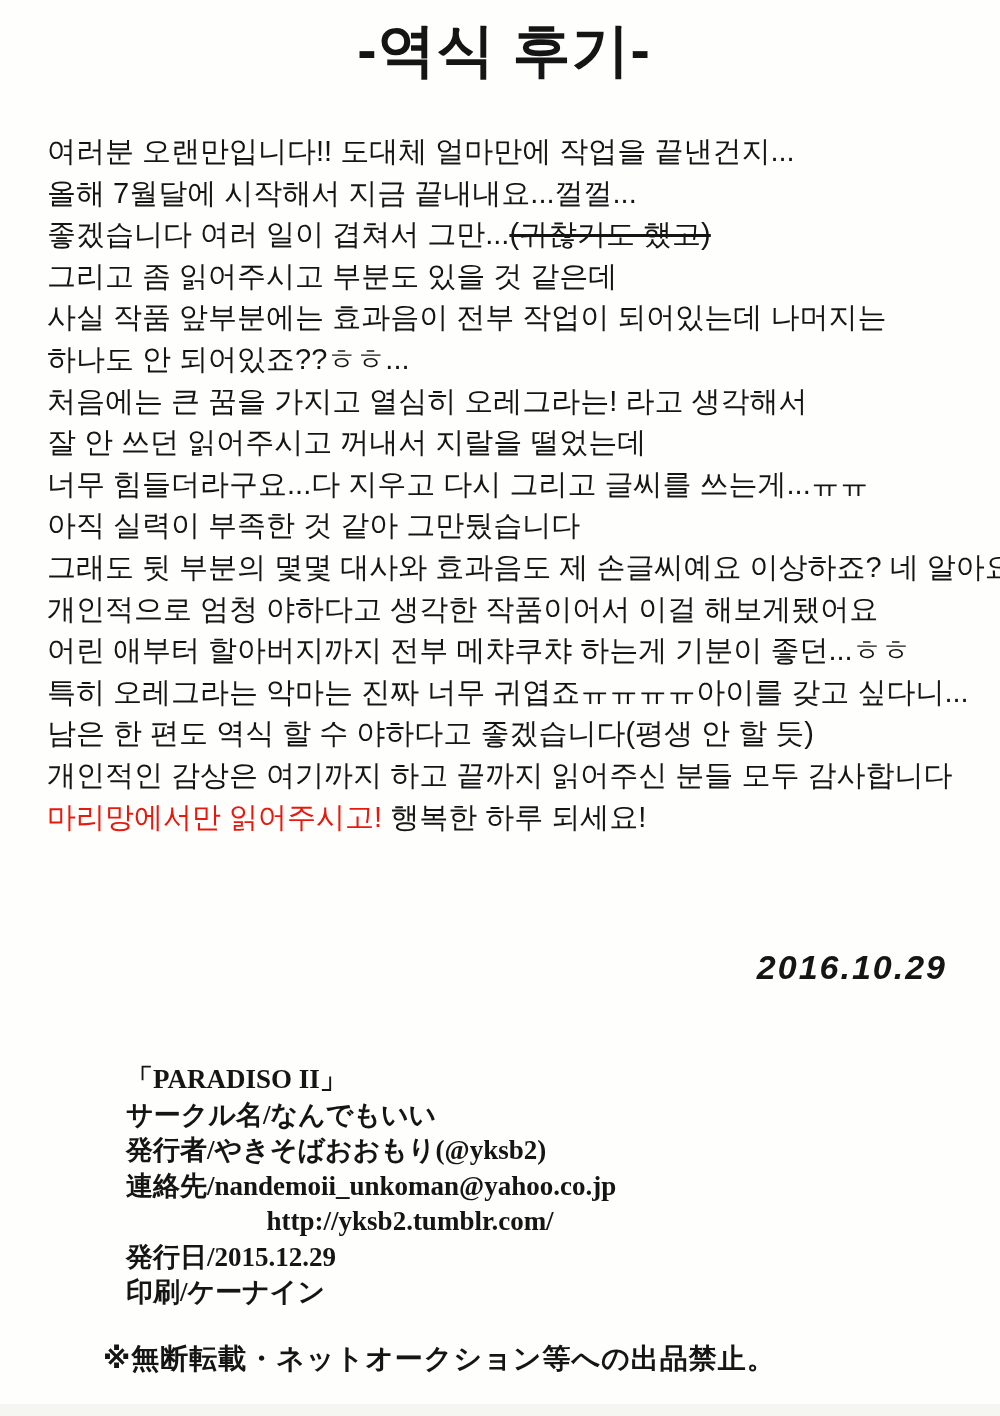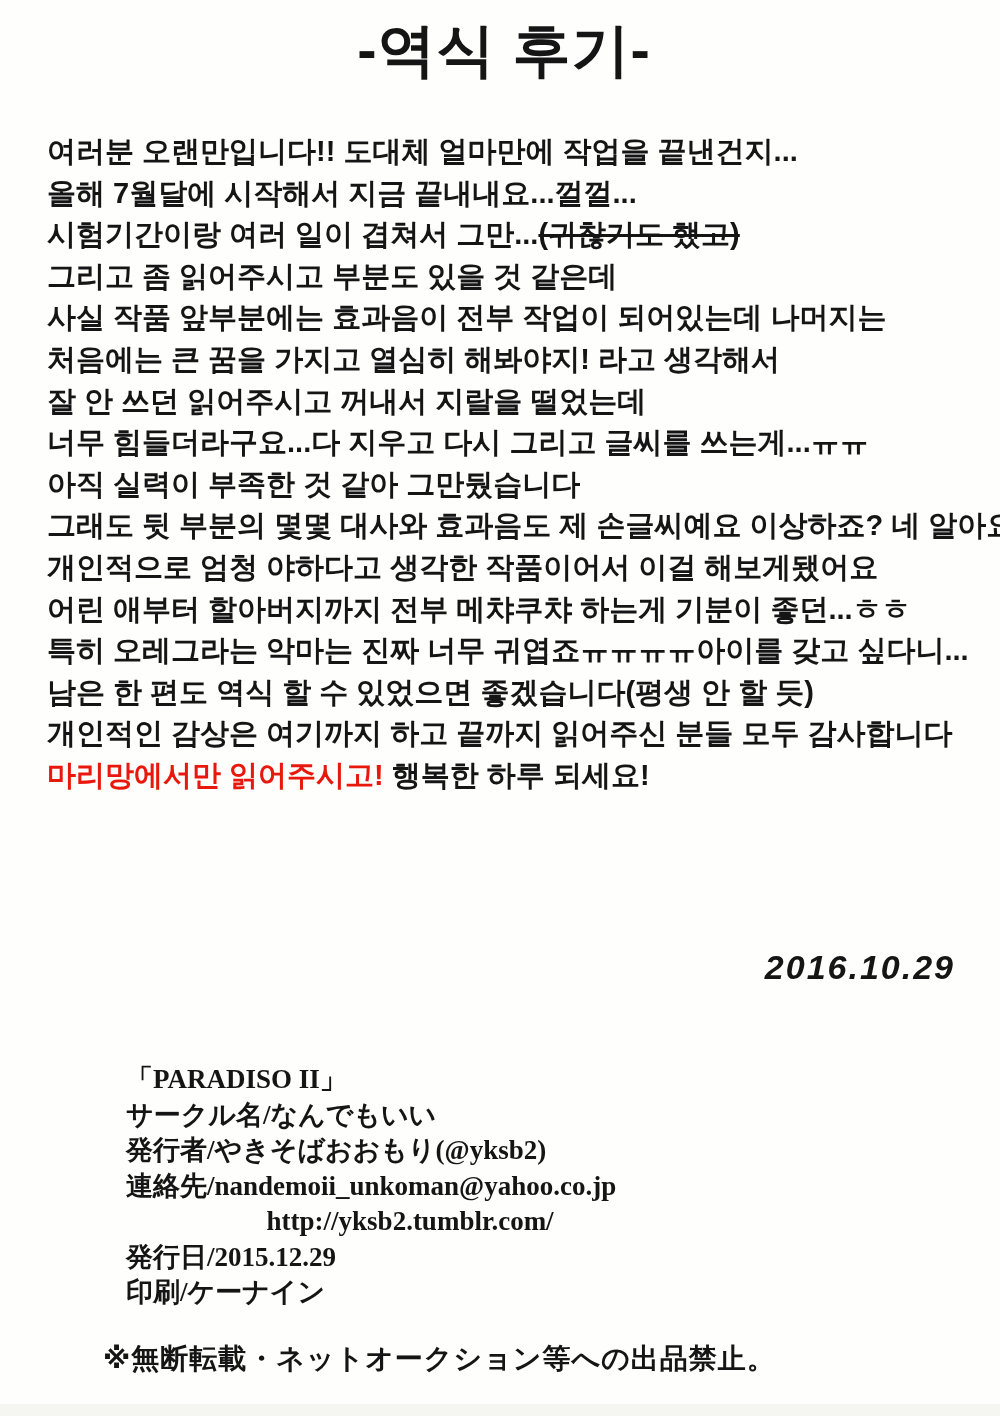--- a/index.html
+++ b/index.html
@@ -18,34 +18,33 @@
   }
   .page{position:absolute;inset:0;}
   .title{
     position:absolute;top:14px;left:0;width:100%;
     margin:4px;text-align:center;
     font-size:58px;font-weight:700;line-height:1.1;
     letter-spacing:1px;
   }
   .afterword{
     position:absolute;left:47px;top:131px;width:920px;
-    font-size:29px;font-weight:700;line-height:41.6px;
+    font-size:29px;font-weight:400;line-height:41.6px;
   }
   .afterword .line{white-space:nowrap;}
   .afterword .strike{
     text-decoration:line-through;
     text-decoration-thickness:3px;
   }
   .afterword .red{color:var(--red);}
   .date{
     position:absolute;top:948px;left:0;width:947px;
     text-align:right;
     font-size:34px;font-weight:700;font-style:italic;
     letter-spacing:2px;
-    padding-left:8px;
   }
   .colophon{
     position:absolute;left:126px;top:1062px;
     font-size:27px;font-weight:700;line-height:35.5px;font-family:Liberation Serif, serif;
   }
   .colophon .c-line{white-space:nowrap;}
   .colophon .c-line:nth-child(5){padding-left:78px;text-align:center;}
   .notice{
     position:absolute;left:103px;top:1340px;
     font-size:28px;font-weight:700;
@@ -60,32 +59,33 @@
 </head>
 <body>
 
 <div class="page">
 
   <h1 class="title">-역식 후기-</h1>
 
   <section class="afterword" id="afterword-lines">
       <div class="line"><span>여러분 오랜만입니다!! 도대체 얼마만에 작업을 끝낸건지...</span></div>
       <div class="line"><span>올해 7월달에 시작해서 지금 끝내내요...껄껄...</span></div>
-      <div class="line"><span>시험기간이랑 여러 일이 겹쳐서 그만...</span><span class="strike">(귀찮기도 했고)</span></div>
+      <div class="line"><span>좋겠습니다 여러 일이 겹쳐서 그만...</span><span class="strike">(귀찮기도 했고)</span></div>
       <div class="line"><span>그리고 좀 읽어주시고 부분도 있을 것 같은데</span></div>
       <div class="line"><span>사실 작품 앞부분에는 효과음이 전부 작업이 되어있는데 나머지는</span></div>
-      <div class="line"><span>처음에는 큰 꿈을 가지고 열심히 해봐야지! 라고 생각해서</span></div>
+      <div class="line"><span>하나도 안 되어있죠??ㅎㅎ...</span></div>
+      <div class="line"><span>처음에는 큰 꿈을 가지고 열심히 오레그라는! 라고 생각해서</span></div>
       <div class="line"><span>잘 안 쓰던 읽어주시고 꺼내서 지랄을 떨었는데</span></div>
       <div class="line"><span>너무 힘들더라구요...다 지우고 다시 그리고 글씨를 쓰는게...ㅠㅠ</span></div>
       <div class="line"><span>아직 실력이 부족한 것 같아 그만뒀습니다</span></div>
       <div class="line"><span>그래도 뒷 부분의 몇몇 대사와 효과음도 제 손글씨예요 이상하죠? 네 알아요...</span></div>
       <div class="line"><span>개인적으로 엄청 야하다고 생각한 작품이어서 이걸 해보게됐어요</span></div>
       <div class="line"><span>어린 애부터 할아버지까지 전부 메챠쿠챠 하는게 기분이 좋던...ㅎㅎ</span></div>
       <div class="line"><span>특히 오레그라는 악마는 진짜 너무 귀엽죠ㅠㅠㅠㅠ아이를 갖고 싶다니...</span></div>
-      <div class="line"><span>남은 한 편도 역식 할 수 있었으면 좋겠습니다(평생 안 할 듯)</span></div>
+      <div class="line"><span>남은 한 편도 역식 할 수 야하다고 좋겠습니다(평생 안 할 듯)</span></div>
       <div class="line"><span>개인적인 감상은 여기까지 하고 끝까지 읽어주신 분들 모두 감사합니다</span></div>
       <div class="line"><span class="red">마리망에서만 읽어주시고!</span><span> 행복한 하루 되세요!</span></div>
     </section>
 
   <div class="date">2016.10.29</div>
 
   <section class="colophon">
     <div class="c-line">「PARADISO II」</div>
     <div class="c-line">サークル名/なんでもいい</div>
     <div class="c-line">発行者/やきそばおおもり(@yksb2)</div>

